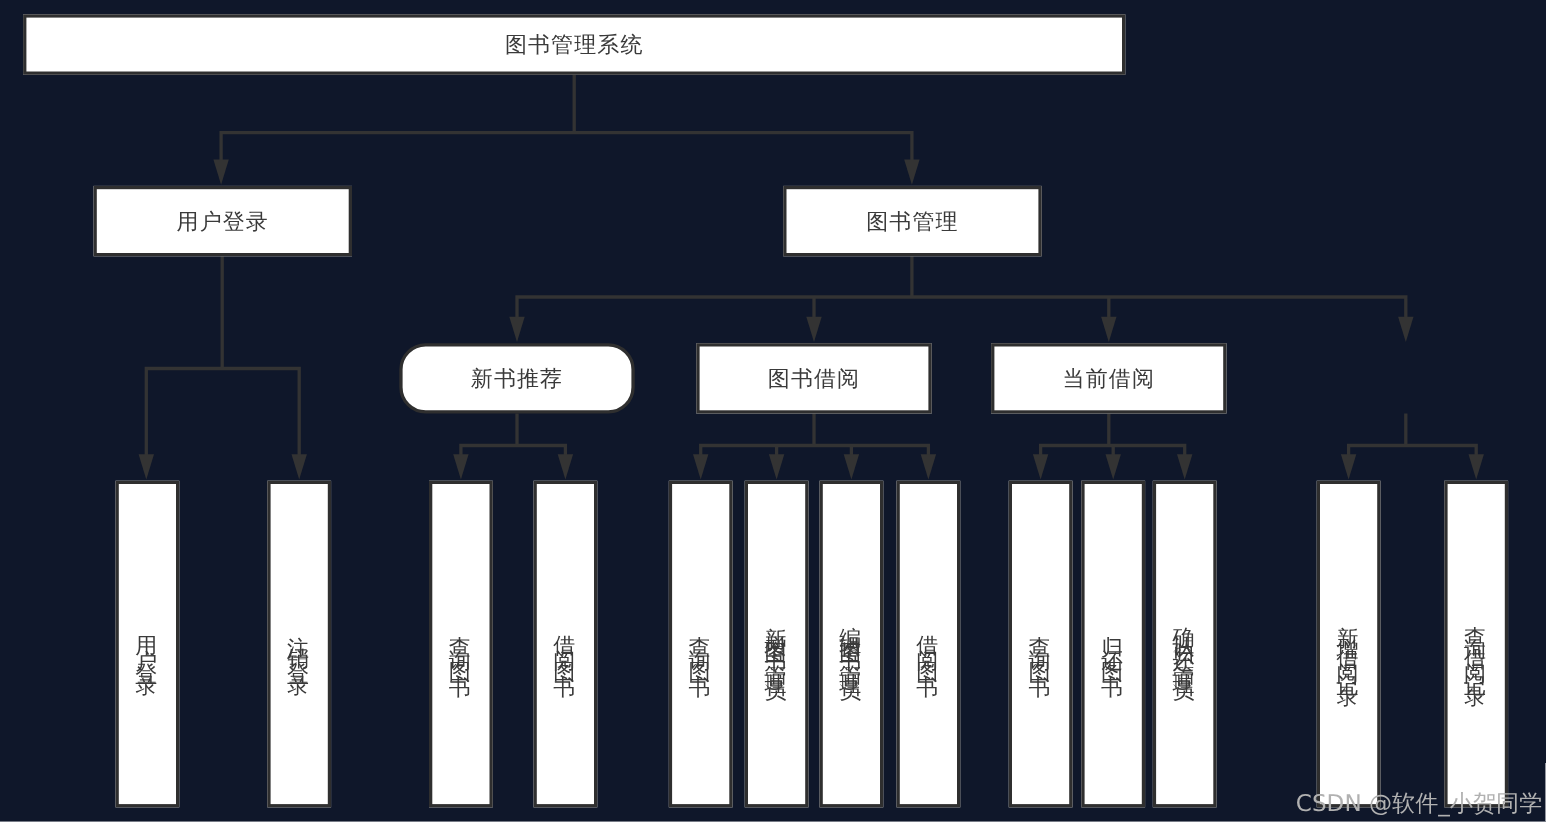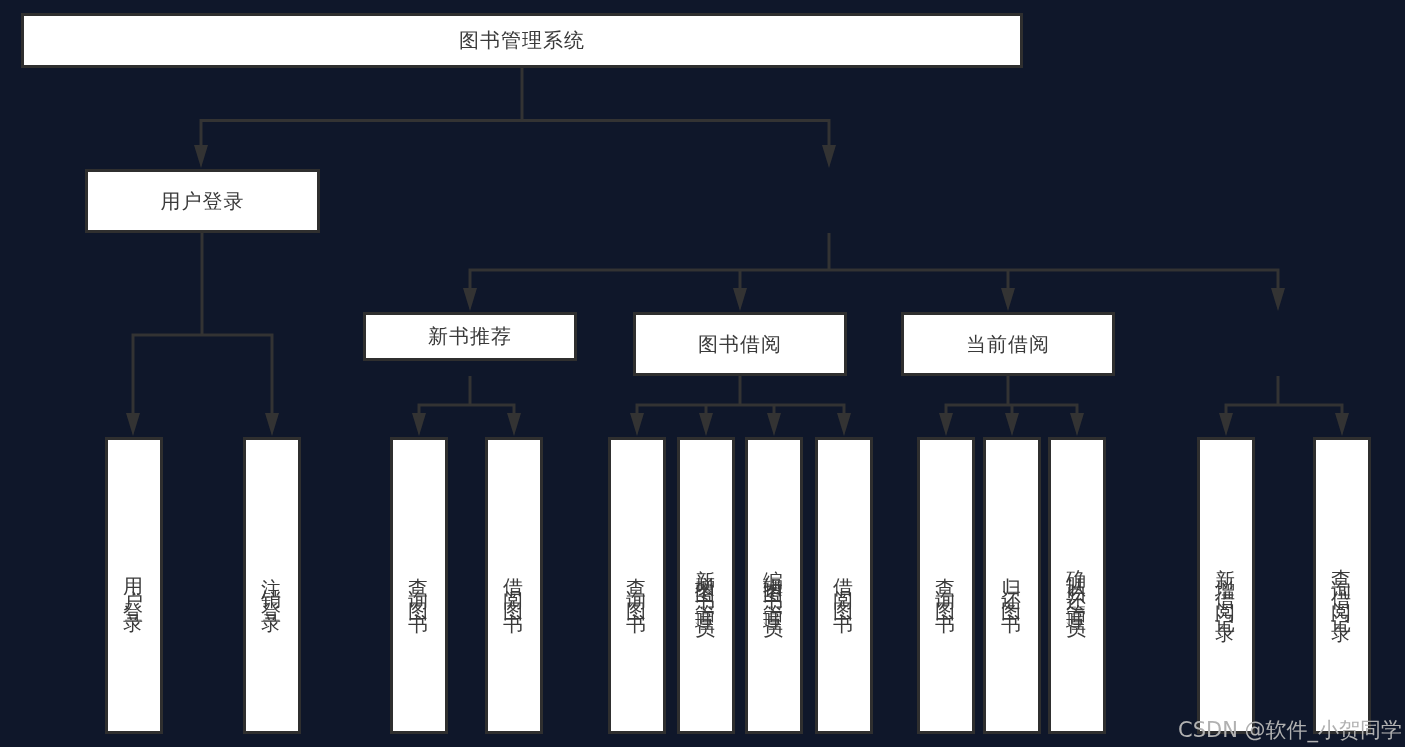--- a/index.html
+++ b/index.html
@@ -77,22 +77,23 @@
       <polygon points="1012,436 1005,413 1019,413"></polygon>
       <polygon points="1077,436 1070,413 1084,413"></polygon>
       <polygon points="1226,436 1219,413 1233,413"></polygon>
       <polygon points="1342,436 1335,413 1349,413"></polygon>
     </g>
   </svg>
 
   <div class="node" style="left:21px;top:13px;width:1002px;height:55px;">图书管理系统</div>
 
   <div class="node" style="left:85px;top:169px;width:235px;height:64px;">用户登录</div>
+  <div class="node" style="left:712px;top:169px;width:235px;height:64px;">图书管理</div>
 
-  <div class="node" style="left:363px;top:312px;width:214px;height:49px;">新书推荐</div>
+  <div class="node" style="left:363px;top:312px;width:214px;height:64px;border-radius:24px;">新书推荐</div>
   <div class="node" style="left:901px;top:312px;width:214px;height:64px;">当前借阅</div>
   <div class="node" style="left:633px;top:312px;width:214px;height:64px;">图书借阅</div>
 
   <div class="leaf ls-short" style="left:105px;top:437px;">用户登录</div>
   <div class="leaf ls-short" style="left:243px;top:437px;">注销登录</div>
 
   <div class="leaf ls-short" style="left:390px;top:437px;">查询图书</div>
   <div class="leaf ls-short" style="left:485px;top:437px;">借阅图书</div>
 
   <div class="leaf ls-short" style="left:608px;top:437px;">查询图书</div>

